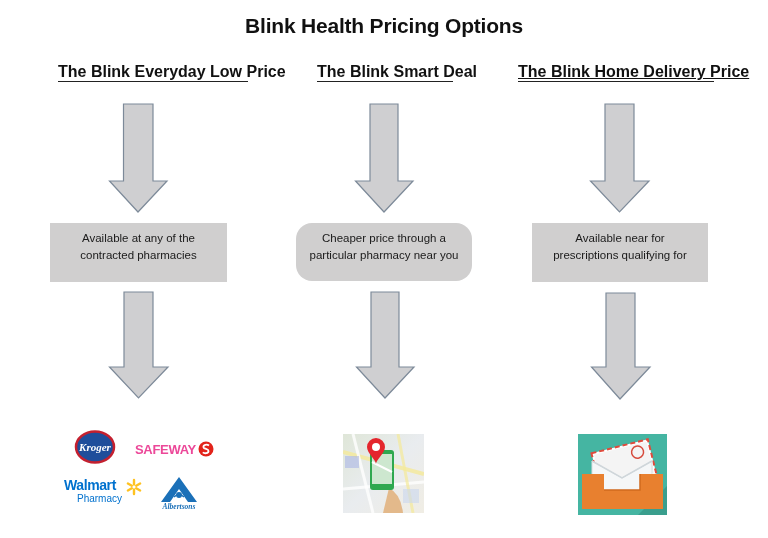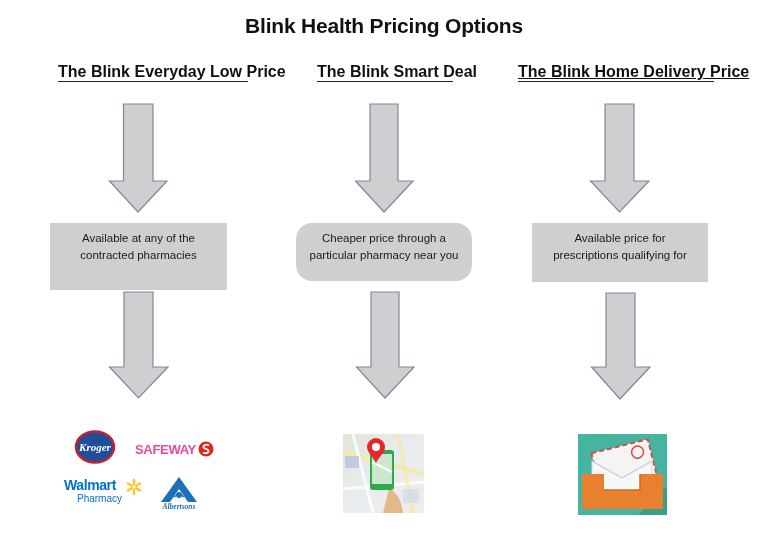--- a/index.html
+++ b/index.html
@@ -26,35 +26,35 @@
 <svg class="arrow" style="left:108px;top:103px;" width="62" height="112">
   <polygon points="15.5,1 45,1 45,78 59,78 30,109 1.5,78 15.5,78" fill="#cfcfd1" stroke="#7d8a99" stroke-width="1.2"></polygon>
 </svg>
 <svg class="arrow" style="left:354px;top:103px;" width="62" height="112">
   <polygon points="16,1 44,1 44,78 59,78 30,109 1.5,78 16,78" fill="#cfcfd1" stroke="#7d8a99" stroke-width="1.2"></polygon>
 </svg>
 <svg class="arrow" style="left:589px;top:103px;" width="62" height="112">
   <polygon points="16,1 45,1 45,78 60,78 30.5,109 1.5,78 16,78" fill="#cfcfd1" stroke="#7d8a99" stroke-width="1.2"></polygon>
 </svg>
 
-<div class="abs box" style="left:50px;top:223px;width:177px;height:67px;">
+<div class="abs box" style="left:50px;top:223px;width:177px;height:59px;">
   <div>
     <div>Available at any of the</div>
     <div>contracted pharmacies</div>
   </div>
 </div>
 <div class="abs box" style="left:296px;top:223px;width:176px;height:58px;border-radius:16px;">
   <div>
     <div>Cheaper price through a</div>
     <div>particular pharmacy near you</div>
   </div>
 </div>
 <div class="abs box" style="left:532px;top:223px;width:176px;height:59px;">
   <div>
-    <div>Available price for</div>
+    <div>Available near for</div>
     <div>prescriptions qualifying for</div>
   </div>
 </div>
 
 <svg class="arrow" style="left:108px;top:291px;" width="62" height="110">
   <polygon points="16,1 45,1 45,76 60,76 30.5,107 1.5,76 16,76" fill="#cfcfd1" stroke="#7d8a99" stroke-width="1.2"></polygon>
 </svg>
 <svg class="arrow" style="left:355px;top:291px;" width="62" height="110">
   <polygon points="16,1 44,1 44,76 59,76 30,107 1.5,76 16,76" fill="#cfcfd1" stroke="#7d8a99" stroke-width="1.2"></polygon>
 </svg>

